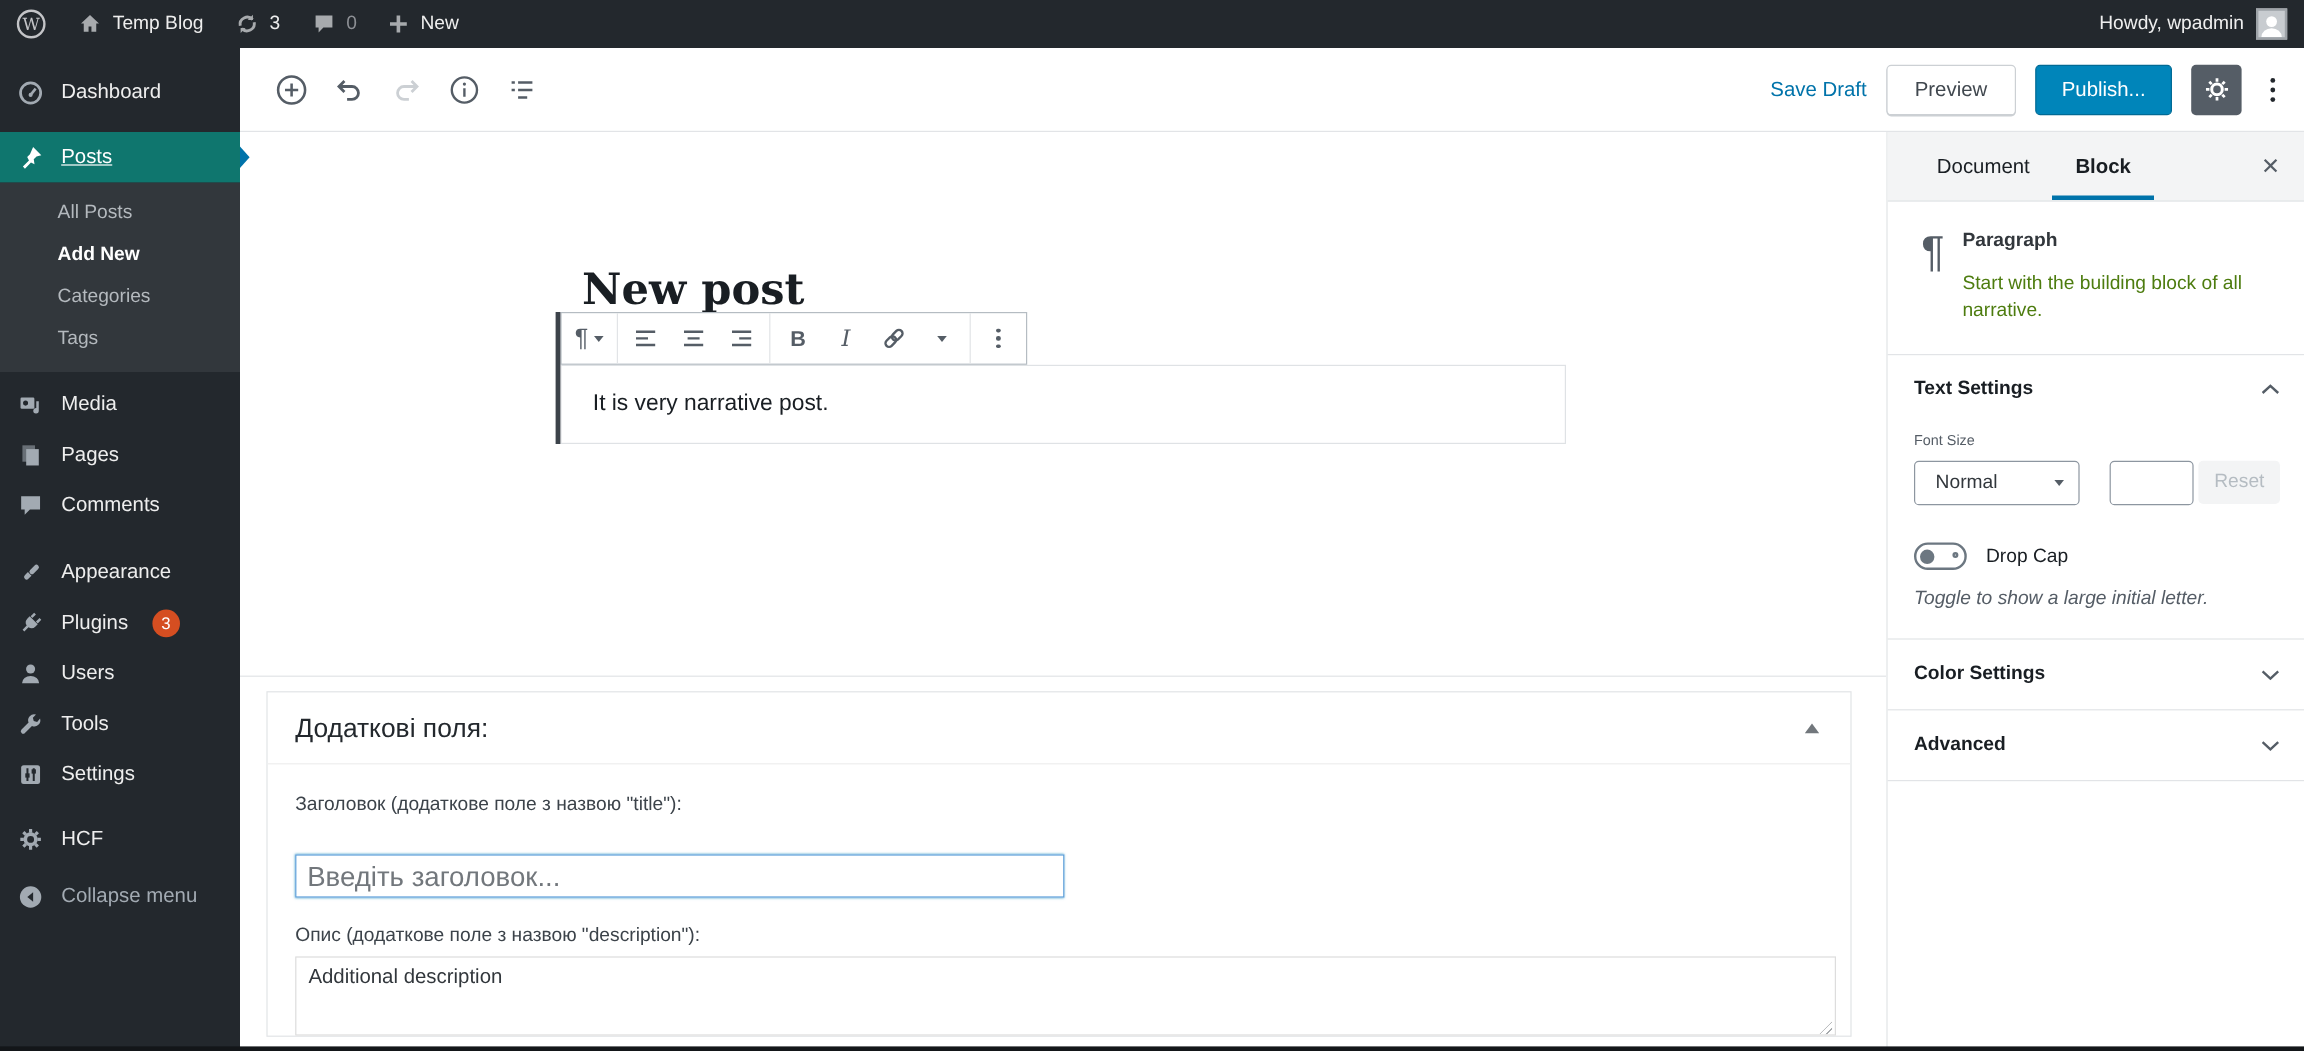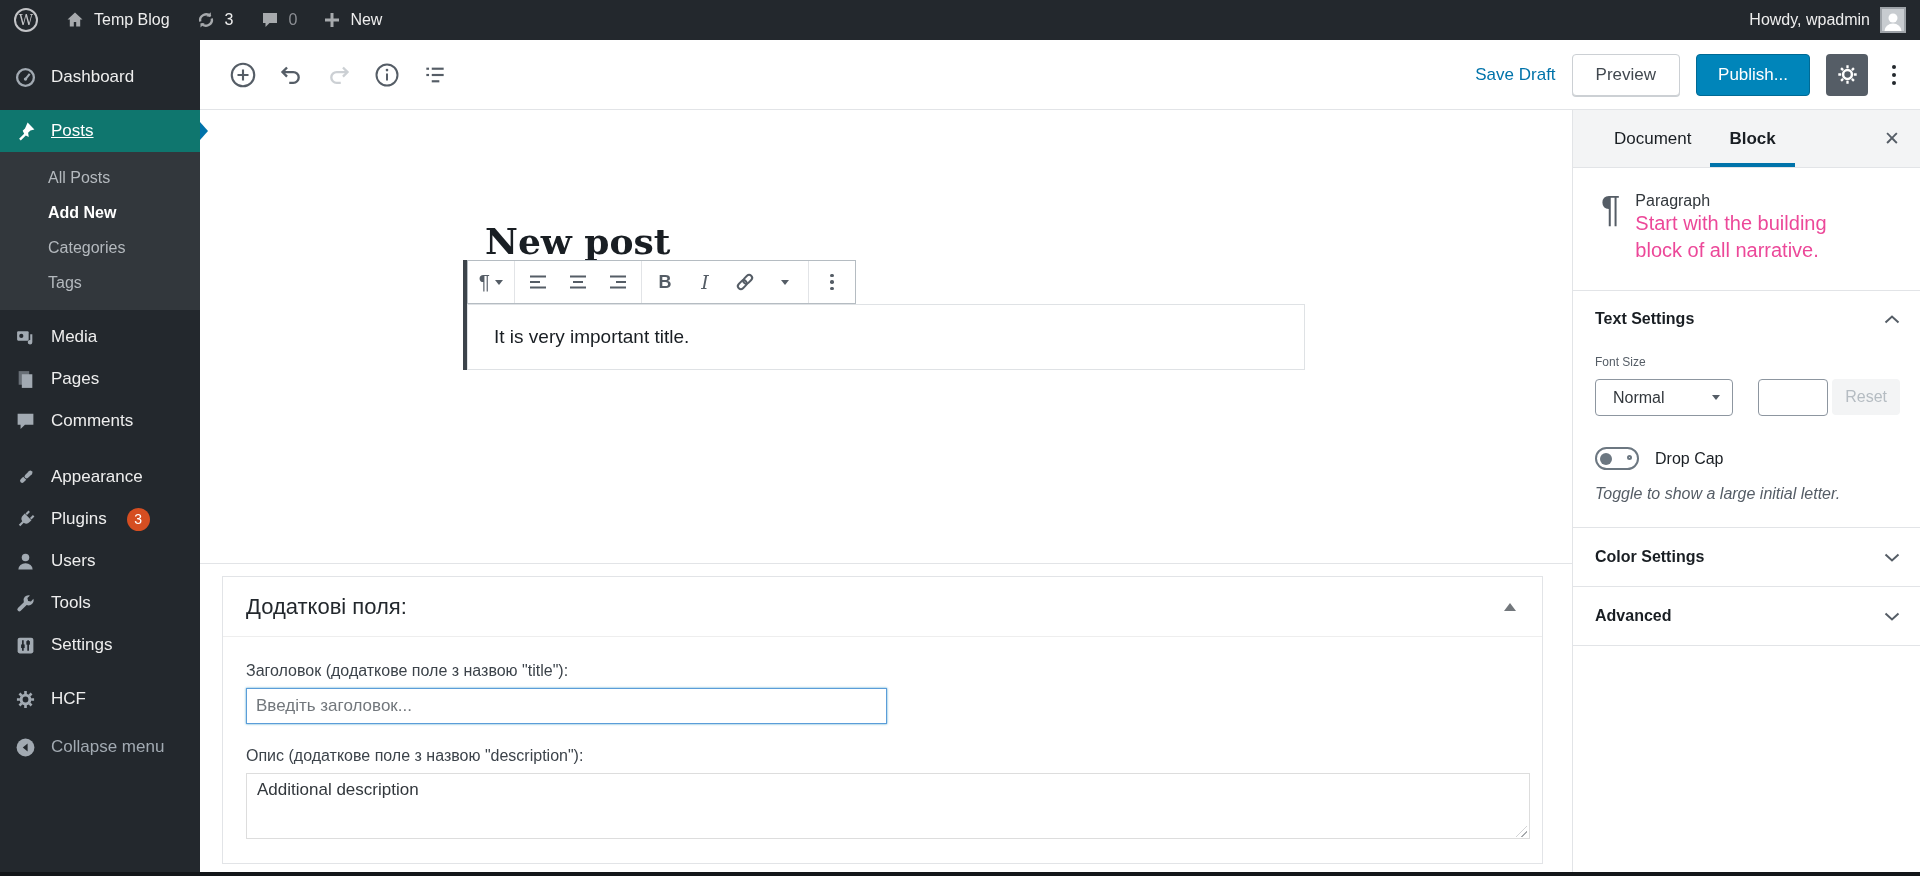--- a/index.html
+++ b/index.html
@@ -73,42 +73,42 @@
 
   
   .metabox-area { position:absolute; left:0; top:453px; right:0; bottom:0; background:#fff; border-top:1px solid #e2e4e7; }
   .postbox { position:absolute; left:22px; top:12px; width:1321px; height:288px; background:#fff; border:1px solid #e2e4e7; }
   .postbox-header { height:60px; display:flex; align-items:center; justify-content:space-between;
     padding:0 26px 0 23px; border-bottom:1px solid #eeeeee; font-size:22px; color:#23282d; cursor:pointer; }
   .tri-up { width:0; height:0; border-left:6px solid transparent; border-right:6px solid transparent; border-bottom:8px solid #72777c; }
   .postbox-body { padding:25px 23px 0; }
   .cf-label { font-size:16px; color:#3c434a; margin-bottom:8px; }
   .cf-input { width:641px; height:32px; border:1px solid #5b9dd9; box-shadow:0 0 2px rgba(30,140,190,.8);
-    padding:17px 9px; font-size:17px; color:#32373c; outline:none; font-family:"Liberation Sans",sans-serif; }
+    padding:17px 9px; font-size:23px; color:#32373c; outline:none; font-family:"Liberation Sans",sans-serif;margin-top:24px; }
   .cf-input::placeholder { color:#72777c; opacity:1; }
   .cf-label2 { margin-top:23px; }
   .ta-wrap { position:relative; width:1284px; }
   .cf-textarea { width:1284px; height:66px; border:1px solid #ddd; padding:6px 10px; font-size:17px; color:#32373c;
     resize:none; outline:none; font-family:"Liberation Sans",sans-serif; }
   .resize-handle { position:absolute; right:3px; bottom:6px; width:11px; height:11px; pointer-events:none;
     background:repeating-linear-gradient(-45deg, transparent 0 3px, #a7aaad 3px 4.5px);
     clip-path:polygon(100% 0, 100% 100%, 0 100%); }
 
   
   .inspector { position:absolute; right:0; top:110px; width:348px; bottom:0; background:#fff;
     border-left:1px solid #e2e4e7; color:#191e23; z-index:20; }
   .insp-tabs { height:58px; background:#f3f4f5; border-bottom:1px solid #e2e4e7; display:flex; align-items:stretch;
     padding-left:22px; position:relative; }
   .insp-tab { padding:0 19px; display:flex; align-items:center; font-size:17px; color:#191e23; cursor:pointer; }
   .insp-tab.active { font-weight:bold; box-shadow:inset 0 -4px 0 #0073aa; }
   .insp-close { position:absolute; right:14px; top:0; bottom:0; display:flex; align-items:center; font-size:19px; color:#555d66; cursor:pointer; padding:0 6px; }
   .block-card { display:flex; gap:15px; padding:24px 20px 26px 28px; border-bottom:1px solid #e2e4e7; }
   .bc-pilcrow { font-size:36px; line-height:1; color:#555d66; }
-  .bc-title { font-weight:normal; font-size:16px; color:#32373c; margin-bottom:0; }
-  .bc-desc { font-size:20px; color:#ec4899; line-height:1.35; max-width:235px; }
+  .bc-title { font-weight:bold; font-size:16px; color:#32373c; margin-bottom:16px; }
+  .bc-desc { font-size:16px; color:#4d7c0f; line-height:1.35; max-width:235px; }
   .panel { border-bottom:1px solid #e2e4e7; padding:19px 20px 24px 22px; }
   .panel.collapsed { padding:0 20px 0 22px; height:59px; display:flex; align-items:center; }
   .panel-head { display:flex; align-items:center; justify-content:space-between; font-size:16px; font-weight:bold; color:#191e23; cursor:pointer; width:100%; }
   .fs-label { margin-top:27px; margin-bottom:10px; font-size:12px; color:#555d66; }
   .fs-row { display:flex; align-items:flex-start; }
   .fs-select { width:138px; height:37px; border:1.5px solid #8d96a0; border-radius:4px; display:flex; align-items:center;
     justify-content:space-between; padding:0 12px 0 17px; font-size:16px; color:#32373c; cursor:pointer; background:#fff; }
   .fs-num { width:70px; height:37px; border:1.5px solid #8d96a0; border-radius:4px; margin-left:25px;
     font-size:16px; padding:0 8px; color:#32373c; outline:none; font-family:"Liberation Sans",sans-serif; }
   .fs-reset { margin-left:auto; height:36px; padding:0 13px; background:#f3f4f5; border:none; border-radius:4px;
@@ -426,21 +426,21 @@
           <div class="vdots" style="gap:3px;">
               <i style="background:#555d66;width:3.5px;height:3.5px;"></i>
               <i style="background:#555d66;width:3.5px;height:3.5px;"></i>
               <i style="background:#555d66;width:3.5px;height:3.5px;"></i>
             </div>
         </div>
       </div>
     </div>
 
     <div class="para-block">
-      <p class="para-text">It is very important title.</p>
+      <p class="para-text">It is very narrative post.</p>
     </div>
 
     <div class="metabox-area">
       <div class="postbox">
         <div class="postbox-header">
           <span>Додаткові поля:</span>
           <span class="tri-up"></span>
         </div>
         <div class="postbox-body">
           <div class="cf-label">Заголовок (додаткове поле з назвою "title"):</div>

